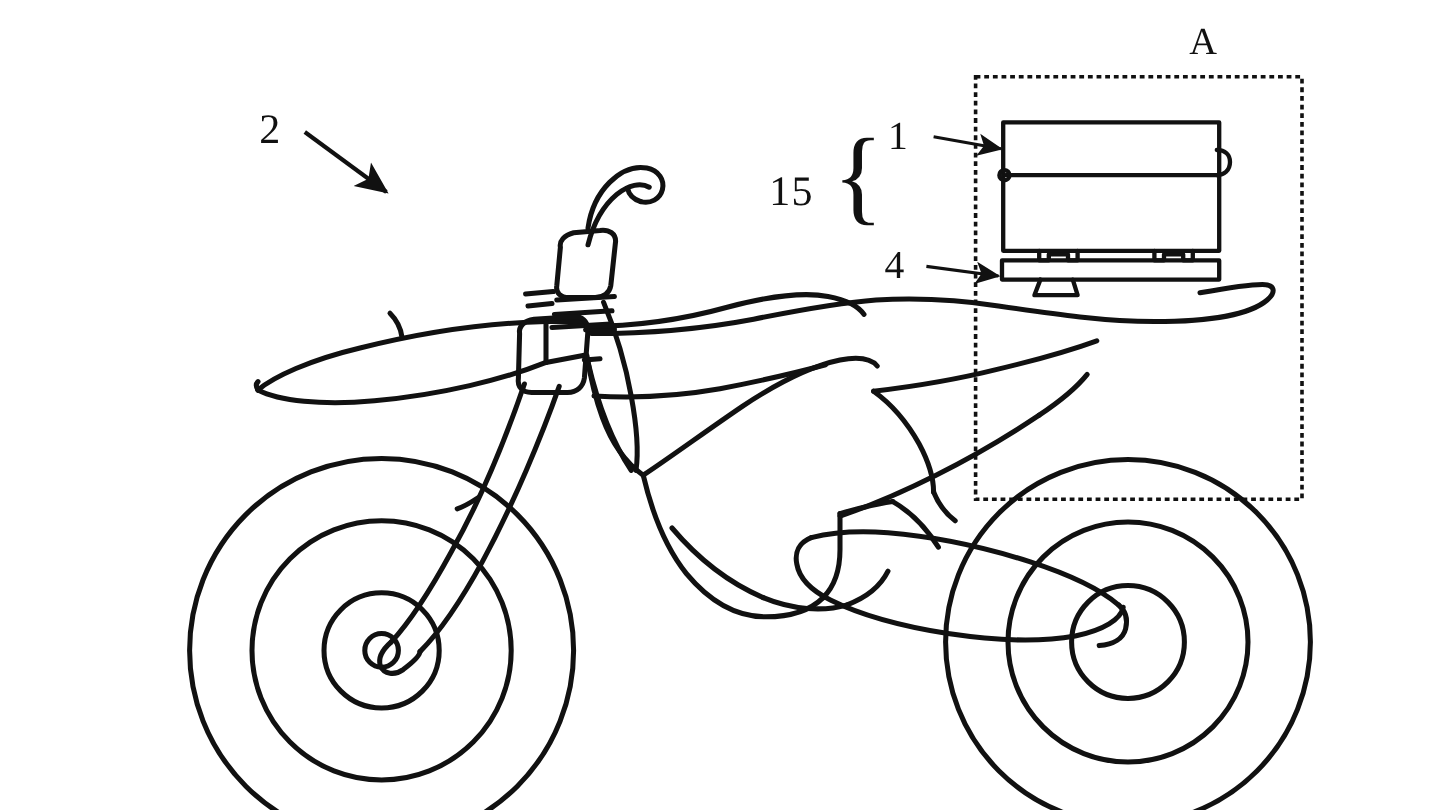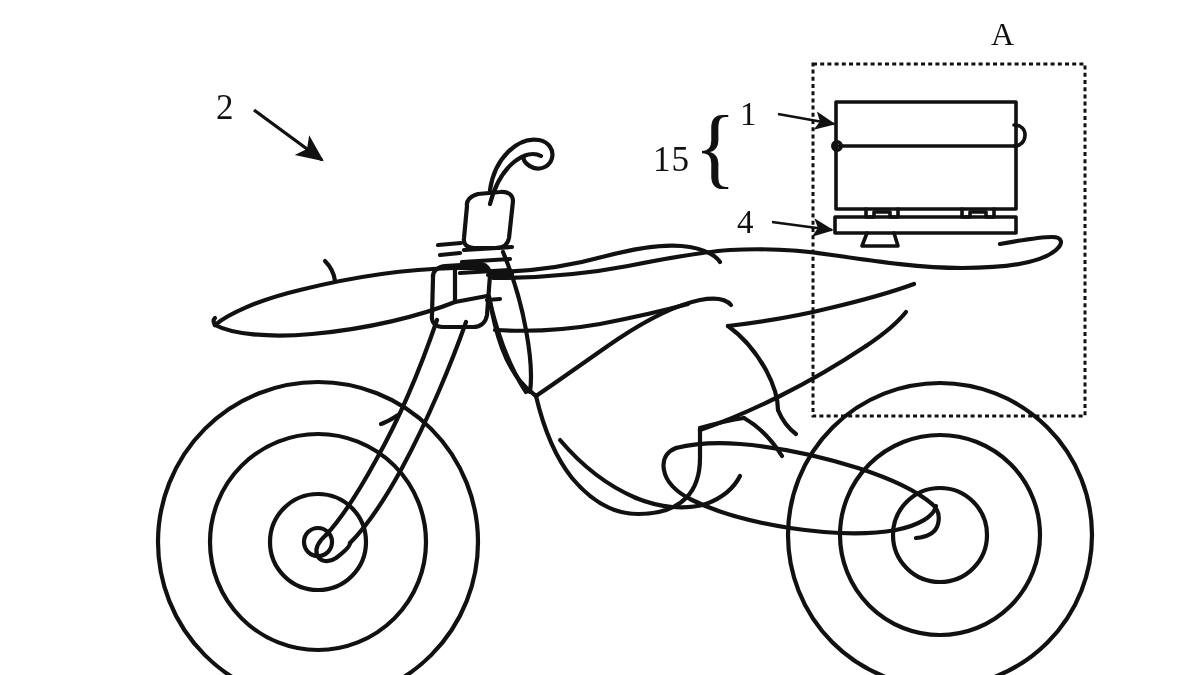--- a/index.html
+++ b/index.html
@@ -210,21 +210,21 @@
 
       <line x1="778" y1="114" x2="834" y2="124" marker-end="url(#arrowFilled)"></line>
 
       <line x1="772" y1="222" x2="832" y2="230" marker-end="url(#arrowFilled)"></line>
     </g>
 
   </svg>
 
   <div class="ref-label ref-num-big" style="left:216px; top:90px;">2</div>
 
-  <div class="ref-label ref-num-big" style="left:641px; top:142px;margin-left:12px;">15</div>
+  <div class="ref-label ref-num-big" style="left:641px; top:142px;">15</div>
 
   <div class="ref-label" style="left:694px; top:104px; height:132px;">
     <span class="brace-label">{</span>
   </div>
 
   <div class="ref-label ref-num" style="left:740px; top:98px;">1</div>
 
   <div class="ref-label ref-num" style="left:737px; top:206px;">4</div>
 
   <div class="ref-label ref-letter" style="left:991px; top:18px;">A</div>

